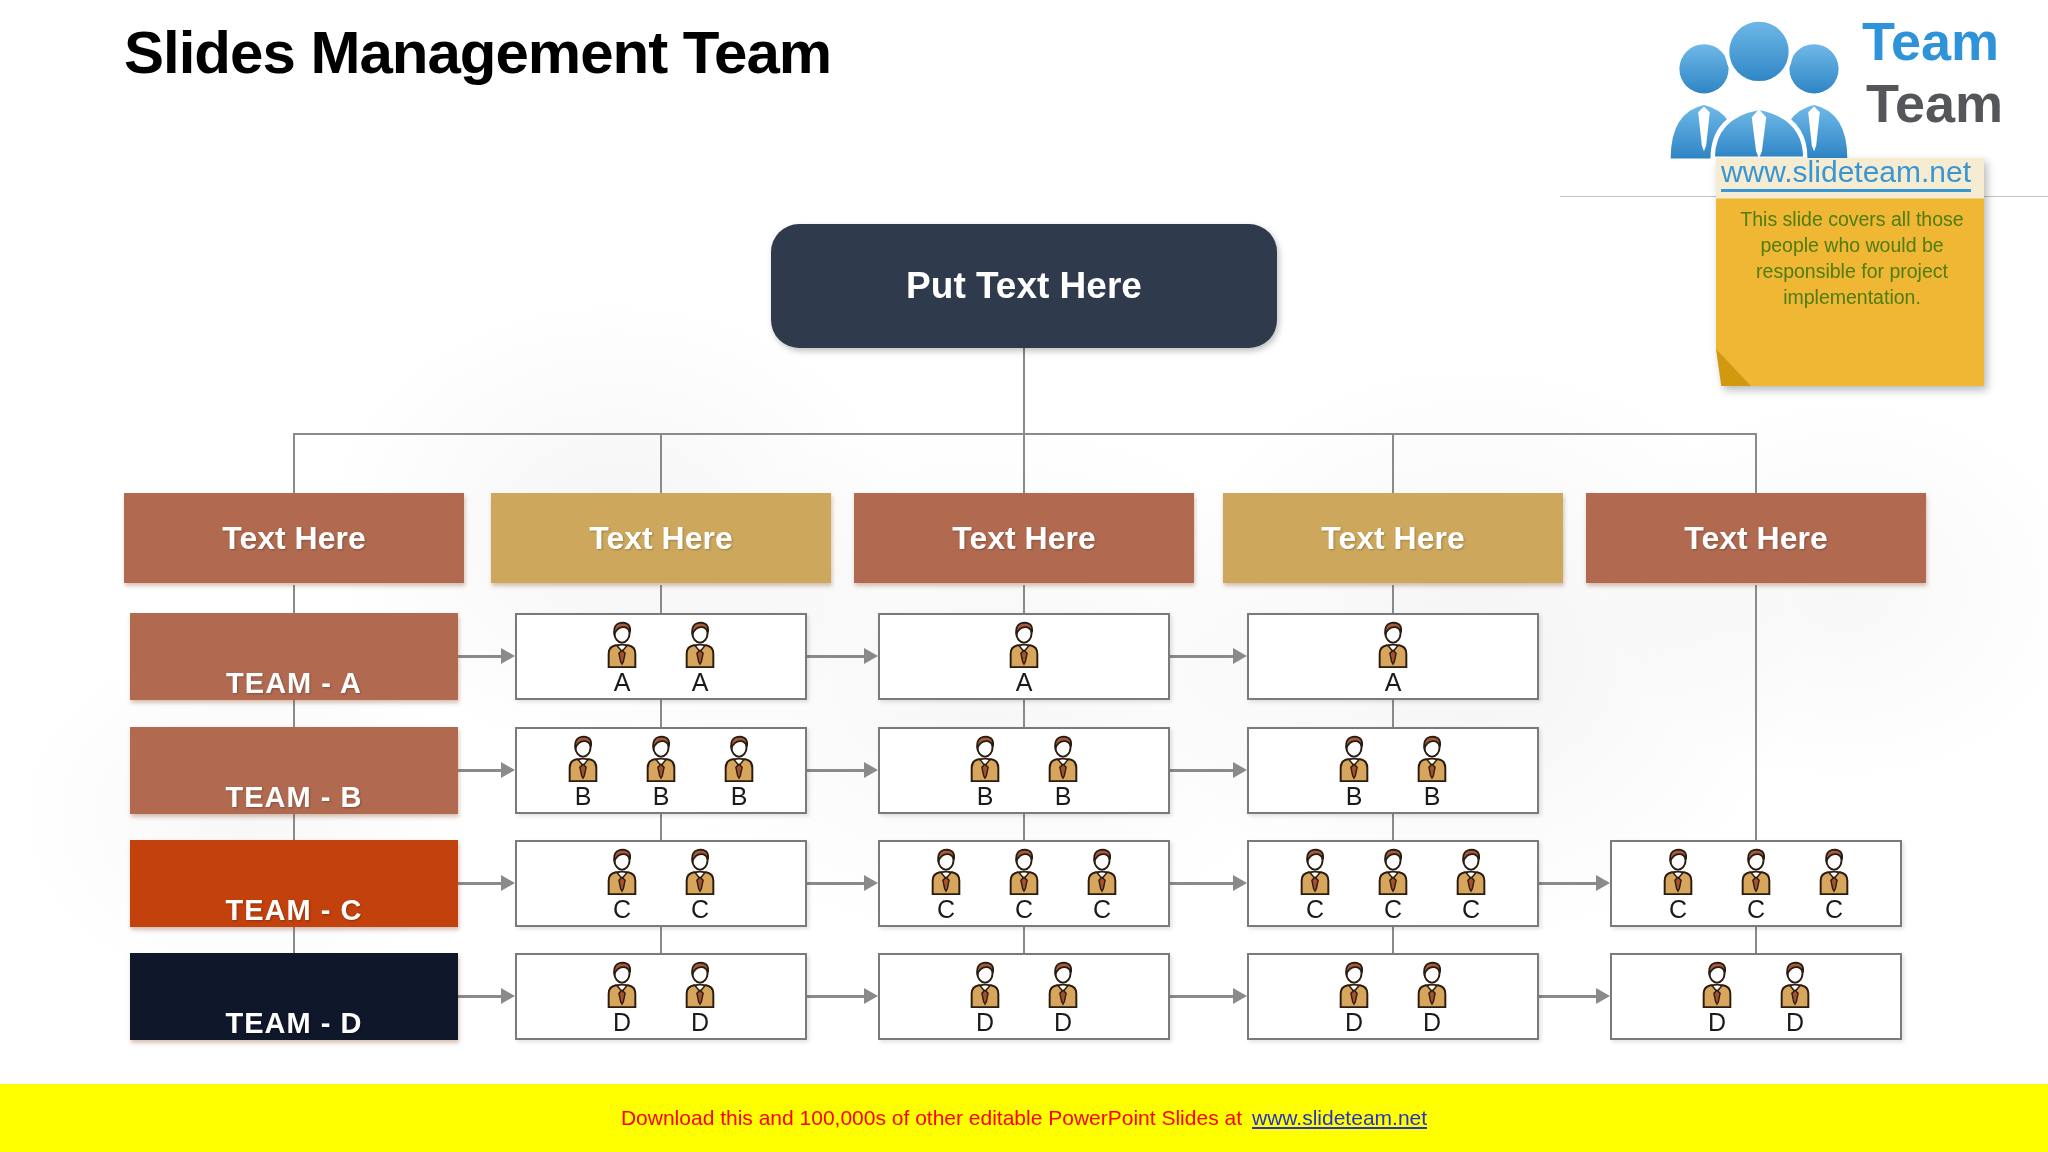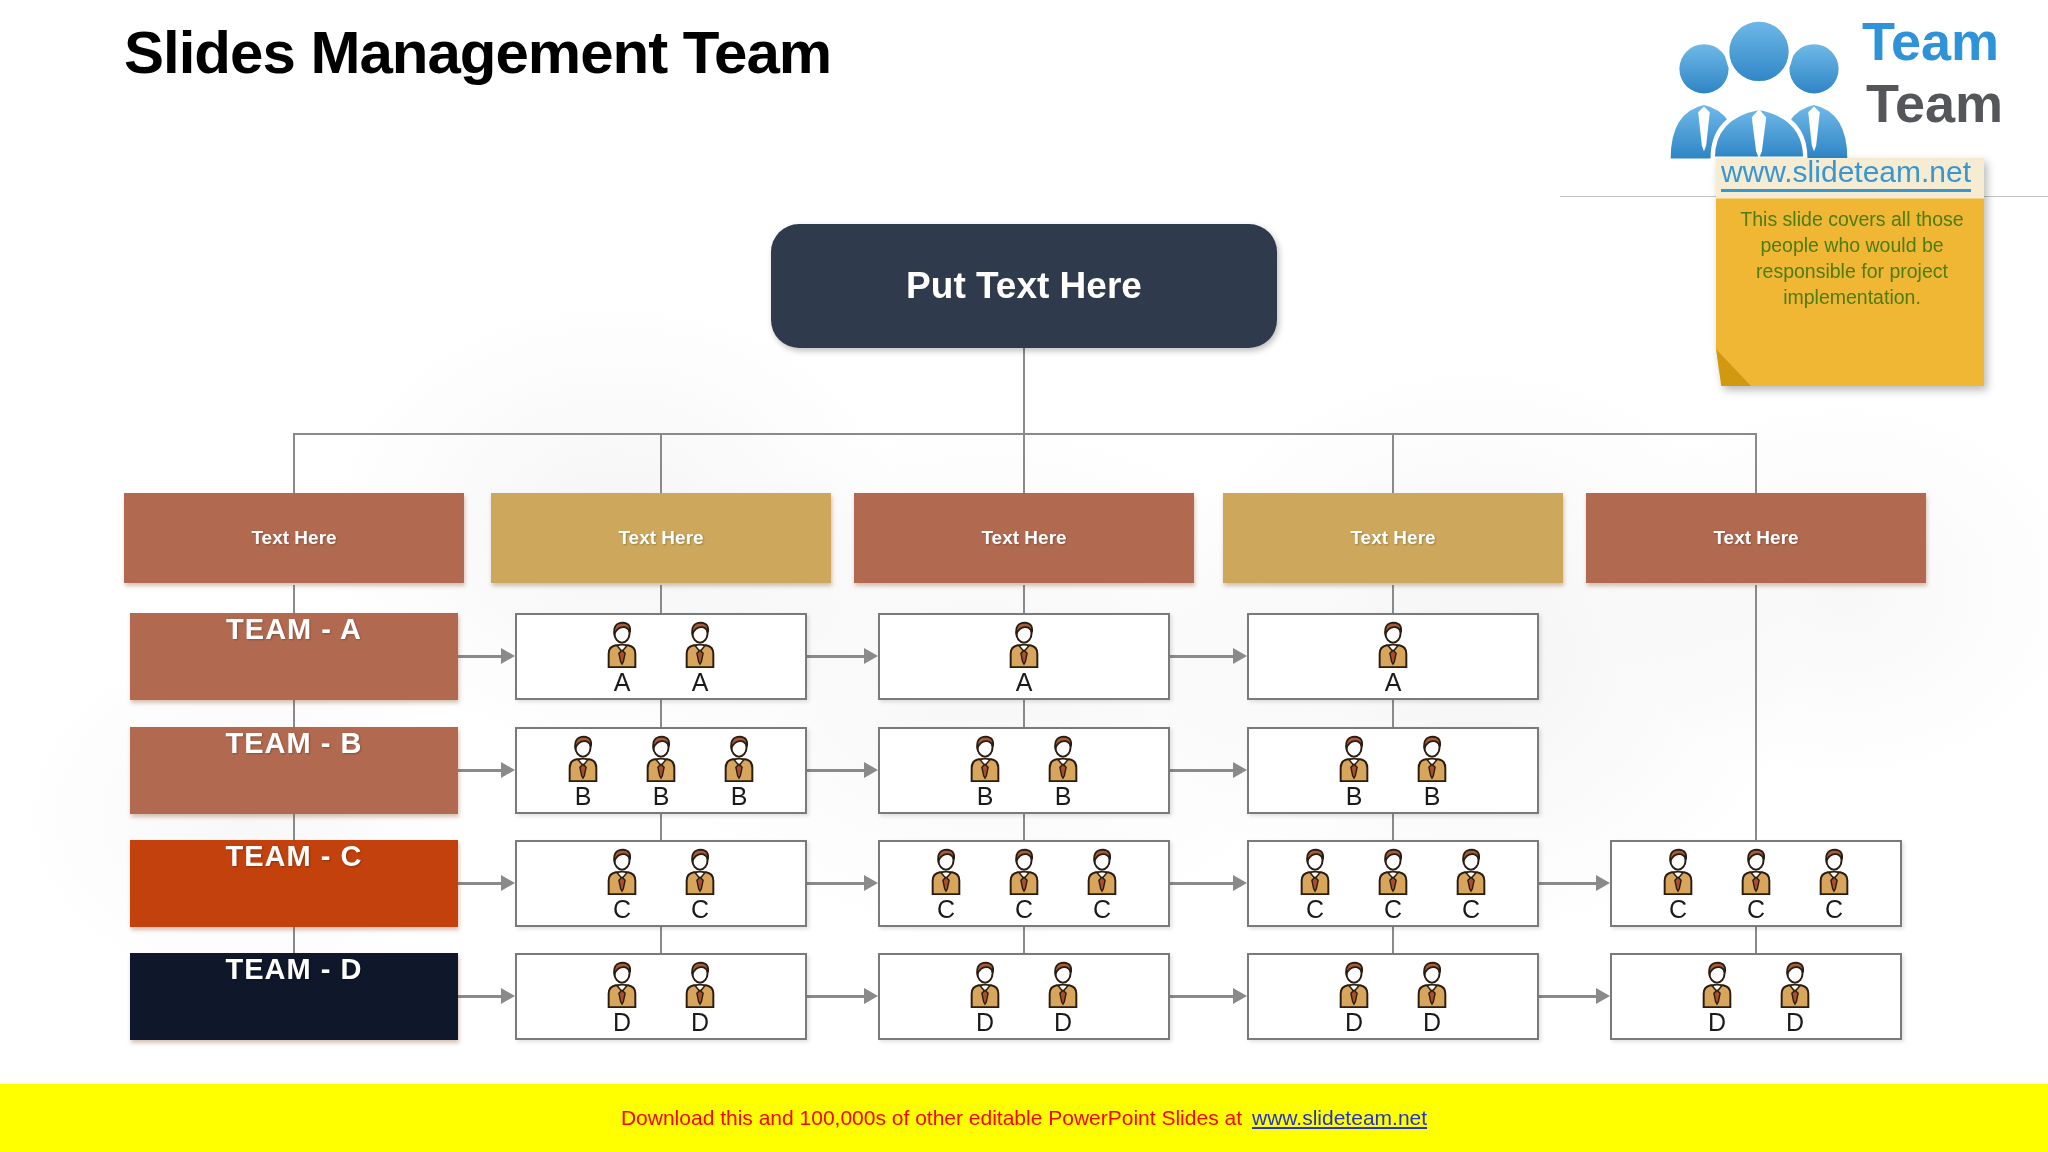--- a/index.html
+++ b/index.html
@@ -35,22 +35,22 @@
   .sticky .note-text{position:absolute;left:14px;right:10px;top:48px;text-align:center;
           font-size:19.5px;line-height:26px;color:#4d7c0f;}
   
   .root-box{position:absolute;left:771px;top:224px;width:506px;height:124px;background:#2f3b4c;
             border-radius:28px;display:flex;align-items:center;justify-content:center;
             box-shadow:2px 3px 6px rgba(0,0,0,0.25);z-index:3;}
   .root-box span{color:#fff;font-size:37px;font-weight:bold;}
   .cline{position:absolute;background:#8a8a8a;z-index:1;}
   .hdr-box{position:absolute;height:90px;width:340px;display:flex;align-items:center;justify-content:center;
            z-index:3;box-shadow:1px 3px 4px rgba(140,80,40,0.35);}
-  .hdr-box span{color:#fff;font-size:19px;font-weight:bold;text-shadow:1px 1px 2px rgba(0,0,0,0.25);}
-  .team-box{position:absolute;left:130px;width:328px;height:87px;display:flex;align-items:flex-start;
+  .hdr-box span{color:#fff;font-size:32px;font-weight:bold;text-shadow:1px 1px 2px rgba(0,0,0,0.25);}
+  .team-box{position:absolute;left:130px;width:328px;height:87px;display:flex;align-items:flex-end;
            justify-content:center;z-index:3;box-shadow:1px 3px 4px rgba(140,80,40,0.35);}
   .team-box span{color:#fff;font-size:29px;font-weight:bold;letter-spacing:1px;
            text-shadow:1px 1px 2px rgba(0,0,0,0.25);}
   .cell-box{position:absolute;width:292px;height:87px;background:#fff;border:2px solid #7a7a7a;
            box-sizing:border-box;display:flex;justify-content:center;align-items:flex-start;
            gap:26px;padding-top:5px;z-index:3;box-shadow:2px 2px 4px rgba(0,0,0,0.12);}
   .person{display:flex;flex-direction:column;align-items:center;width:52px;}
   .person svg{width:44px;height:48px;display:block;}
   .pletter{font-size:25px;color:#1a1a1a;line-height:26px;margin-top:1px;}
   .arrow{position:absolute;height:16px;z-index:2;}

